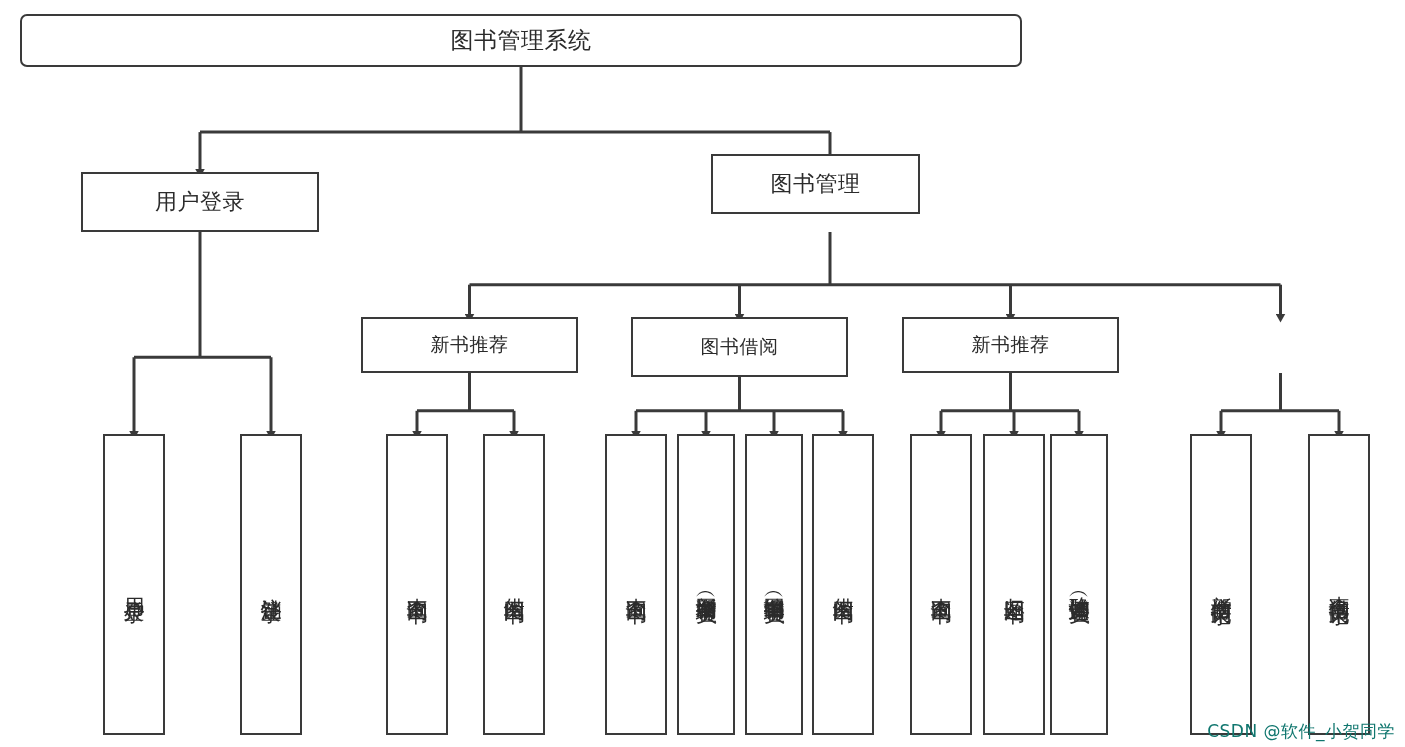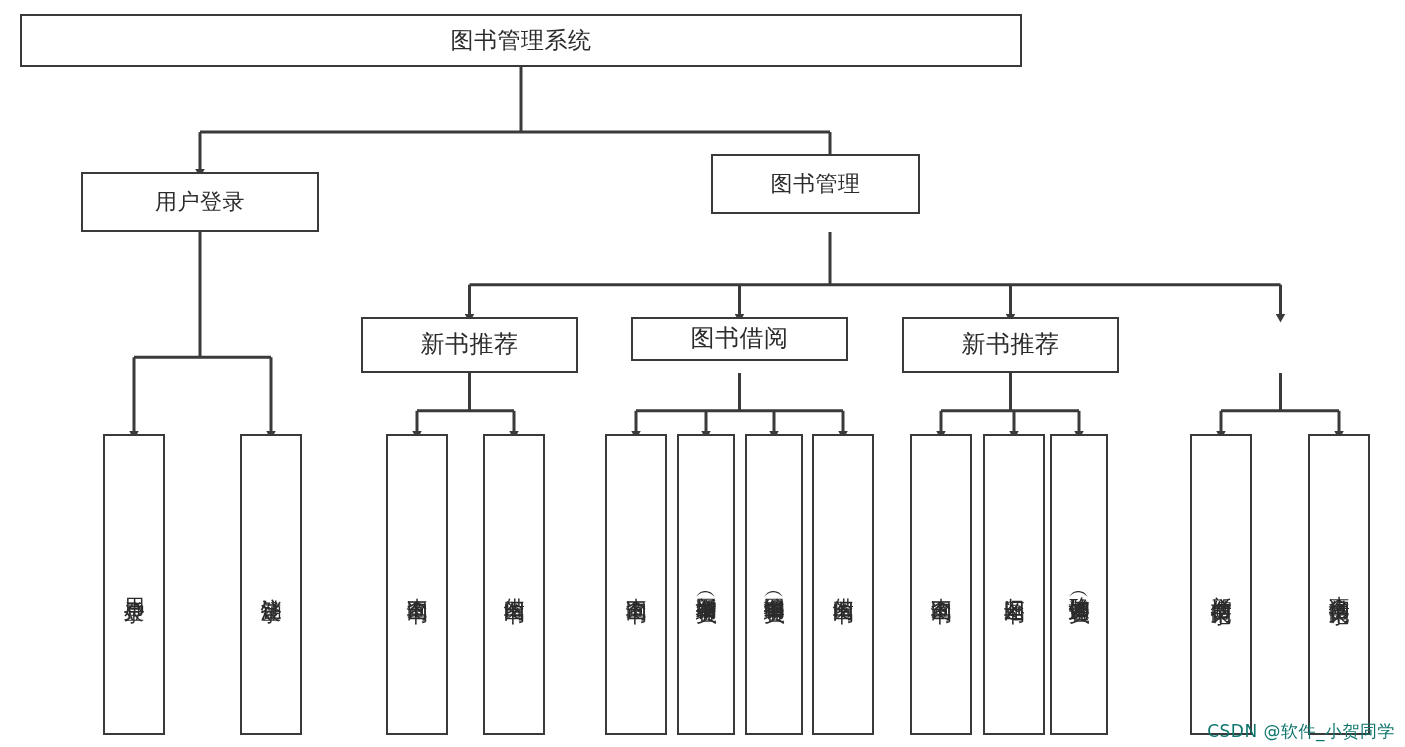--- a/index.html
+++ b/index.html
@@ -38,21 +38,21 @@
     z-index: 2;
   }
   .node-label {
     display: block;
     line-height: 1.32;
     letter-spacing: 0.5px;
     white-space: pre-line;
   }
   .node.root .node-label { font-size: 23px; }
   .node.level2 .node-label { font-size: 22px; }
-  .node.level3 .node-label { font-size: 24px; }
+  .node.level3 .node-label { font-size: 19px; }
   .node.leaf {
     align-items: center;
     justify-content: center;
     padding: 6px 0;
   }
   .node.leaf .node-label {
     writing-mode: vertical-rl;
     text-orientation: upright;
     font-size: 21px;
     line-height: 1.45;
@@ -116,35 +116,35 @@
         <path d="M941,410.82 L941,432" marker-end="url(#arrow)"></path>
         <path d="M1014,410.82 L1014,432" marker-end="url(#arrow)"></path>
         <path d="M1079,410.82 L1079,432" marker-end="url(#arrow)"></path>
         <path d="M1280.5,373 L1280.5,410.82"></path>
         <path d="M1221,410.82 L1339,410.82"></path>
         <path d="M1221,410.82 L1221,432" marker-end="url(#arrow)"></path>
         <path d="M1339,410.82 L1339,432" marker-end="url(#arrow)"></path>
       </g>
   </svg>
 
-  <div class="node root" style="left: 20px; top: 14px; width: 1002px; height: 53px;">
+  <div class="node root" style="left: 20px; top: 14px; width: 1002px; height: 53px; border-radius: 7px;">
     <span class="node-label">图书管理系统</span>
   </div>
 
   <div class="node level2" style="left: 81px; top: 172px; width: 238px; height: 60px;">
     <span class="node-label">用户登录</span>
   </div>
   <div class="node level2" style="left: 711px; top: 154px; width: 209px; height: 60px;">
     <span class="node-label">图书管理</span>
   </div>
 
   <div class="node level3" style="left: 361px; top: 317px; width: 217px; height: 56px;">
     <span class="node-label">新书推荐</span>
   </div>
-  <div class="node level3" style="left: 631px; top: 317px; width: 217px; height: 44px;">
+  <div class="node level3" style="left: 631px; top: 317px; width: 217px; height: 60px;">
     <span class="node-label">图书借阅</span>
   </div>
   <div class="node level3" style="left: 902px; top: 317px; width: 217px; height: 56px;">
     <span class="node-label">新书推荐</span>
   </div>
 
   <div class="node leaf" style="left: 103px; top: 434px; width: 62px; height: 301px;">
     <span class="node-label">用户登录</span>
   </div>
   <div class="node leaf" style="left: 240px; top: 434px; width: 62px; height: 301px;">

